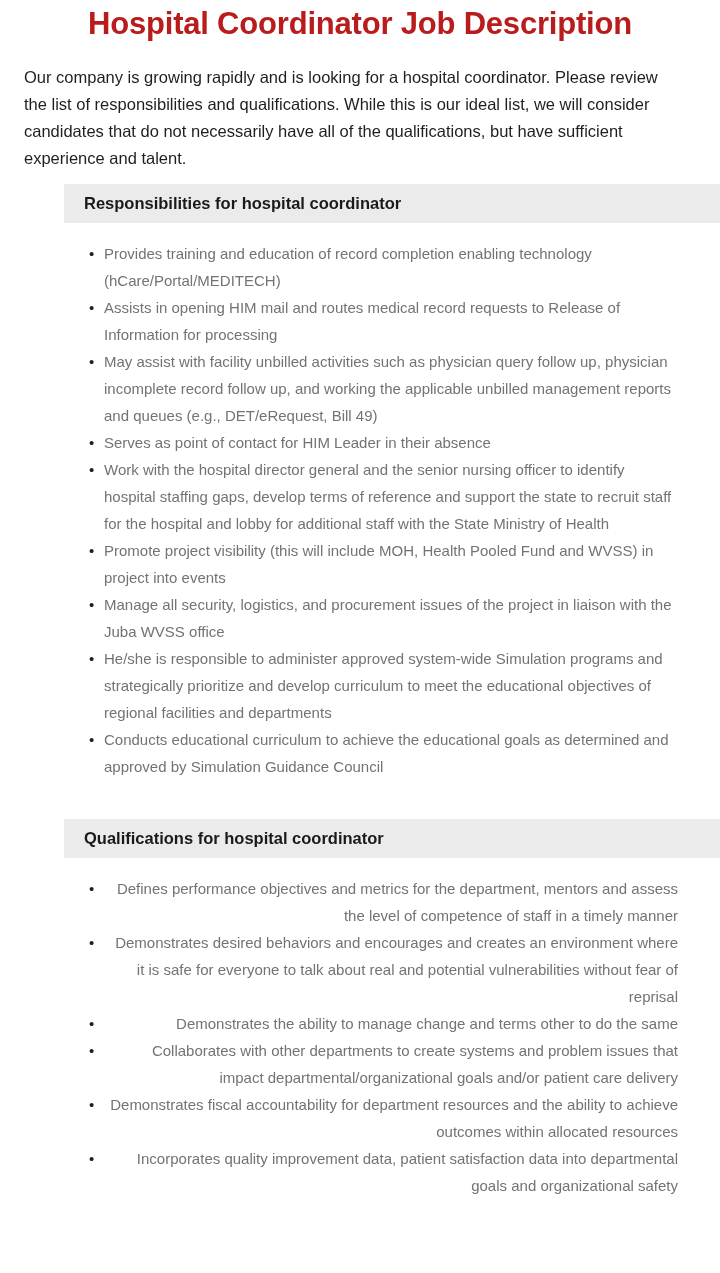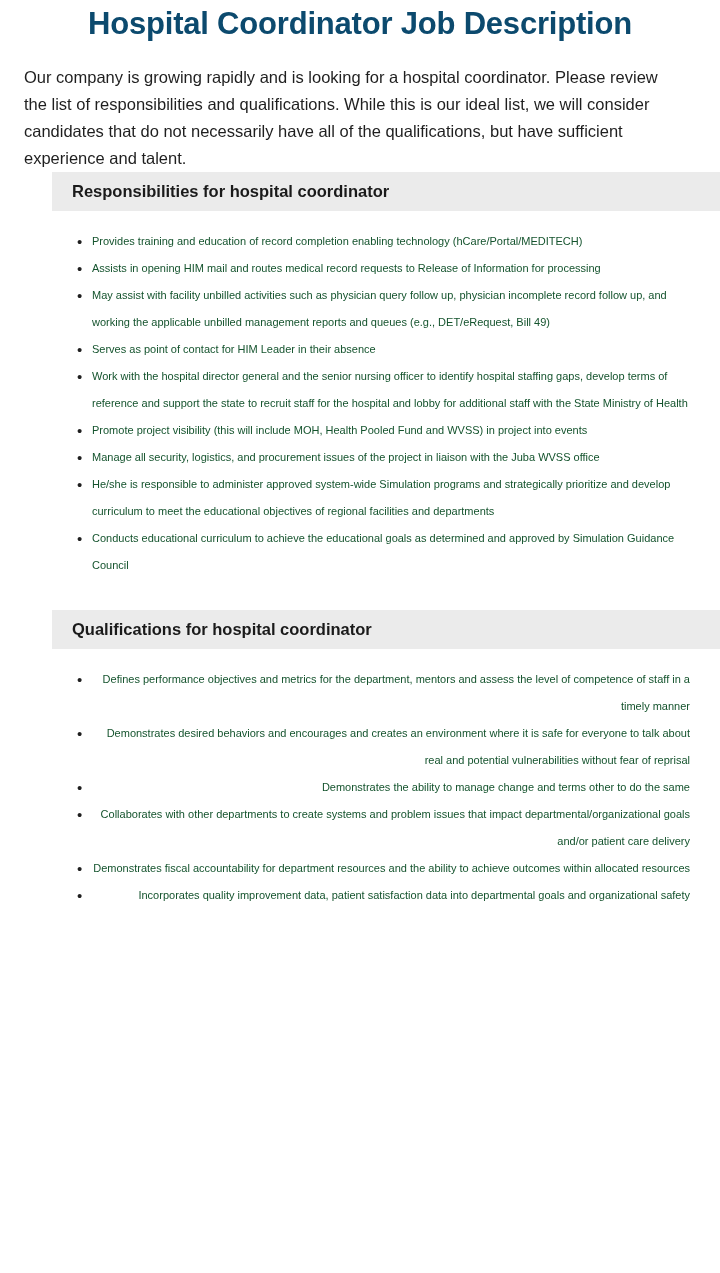--- a/index.html
+++ b/index.html
@@ -24,38 +24,38 @@
   }
 
   
   .doc-title {
     font-family: "Liberation Sans", sans-serif;
     font-size: 31px;
     font-weight: 700;
     line-height: 1.15;
     letter-spacing: -0.2px;
     text-align: center;
-    color: #0c4a6e;
+    color: #b91c1c;
     margin: 0;
     padding: 6px 20px 0 20px;
   }
 
   
   .intro {
     font-size: 16.5px;
     line-height: 27px;
     color: #1f1f1f;
     margin: 0;
     padding: 22px 40px 0 24px;
     text-align: left;
   }
 
   
   .section {
-    margin: 0;
+    margin: 12px;
     padding-left: 32px;
   }
   .section-head-wrap {
     padding: 0 24px 0 20px;
   }
   .section-header {
     background: #ebebeb;
     color: #1a1a1a;
     font-size: 16.5px;
     font-weight: 700;
@@ -66,23 +66,23 @@
     width: 676px;
   }
 
   .bullet-list {
     list-style: none;
     margin: 0;
     padding: 17px 30px 0 45px;
   }
   .bullet-list li {
     position: relative;
-    font-size: 11px;
+    font-size: 15px;
     line-height: 27px;
-    color: #14532d;
+    color: #737373;
     padding-left: 15px;
     margin: 0 0 0 0;
   }
   .bullet-list li::before {
     content: "\2022";
     position: absolute;
     left: 0;
     top: 0;
     font-size: 15px;
     line-height: 27px;

